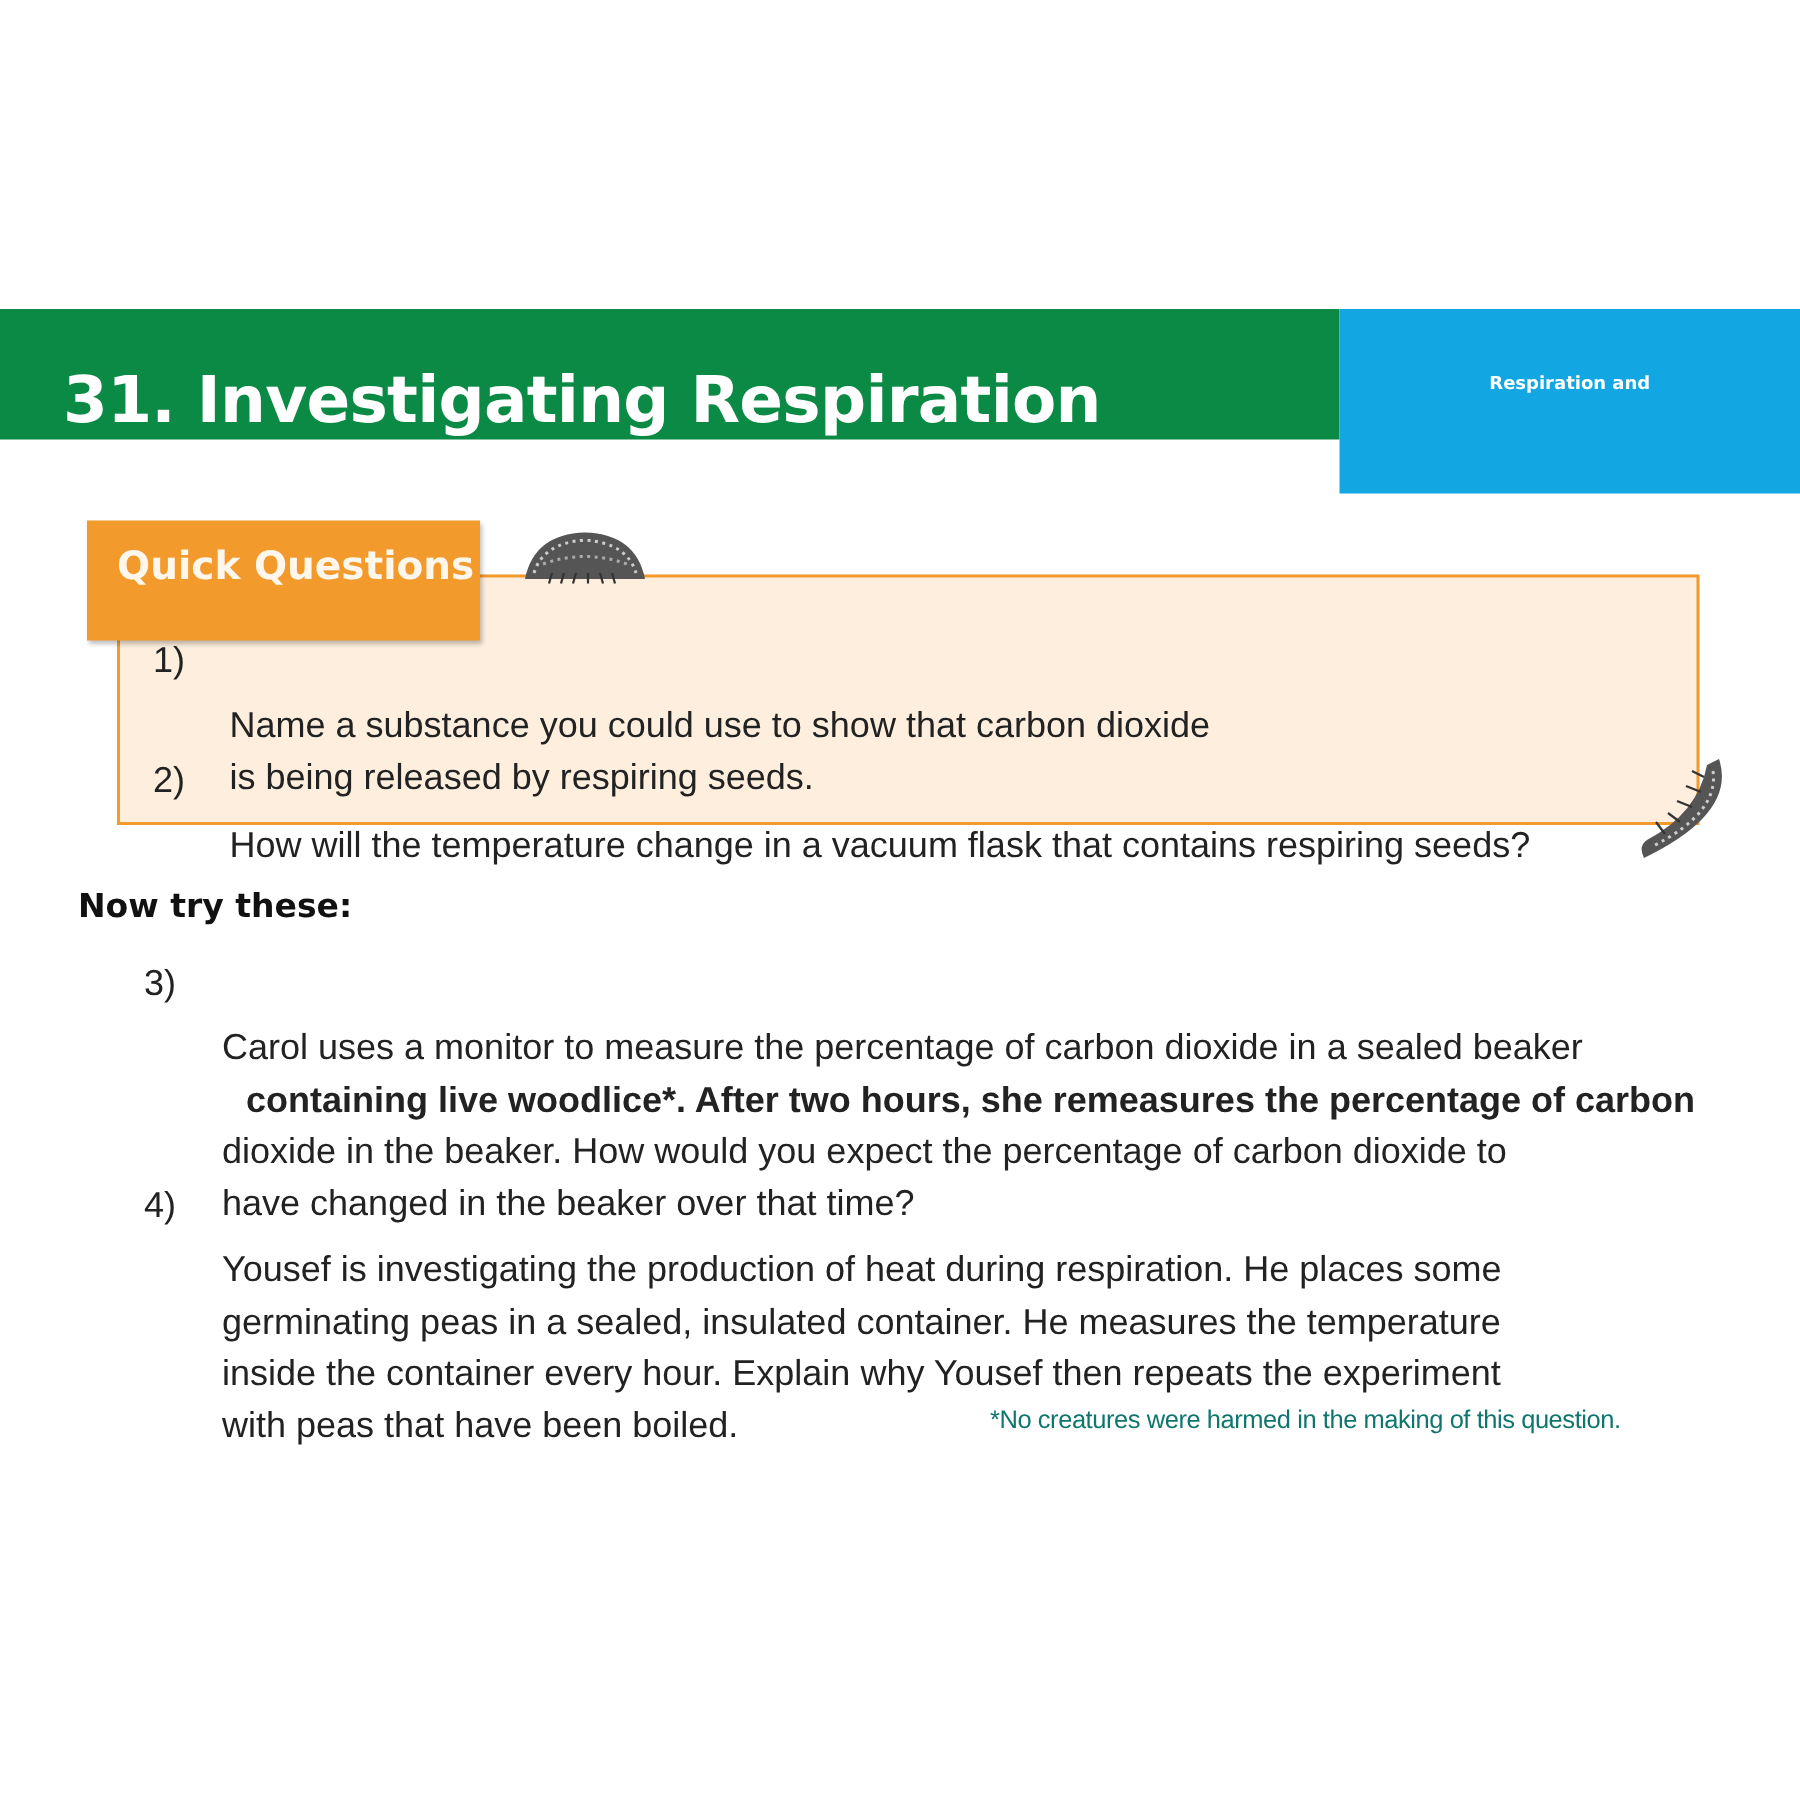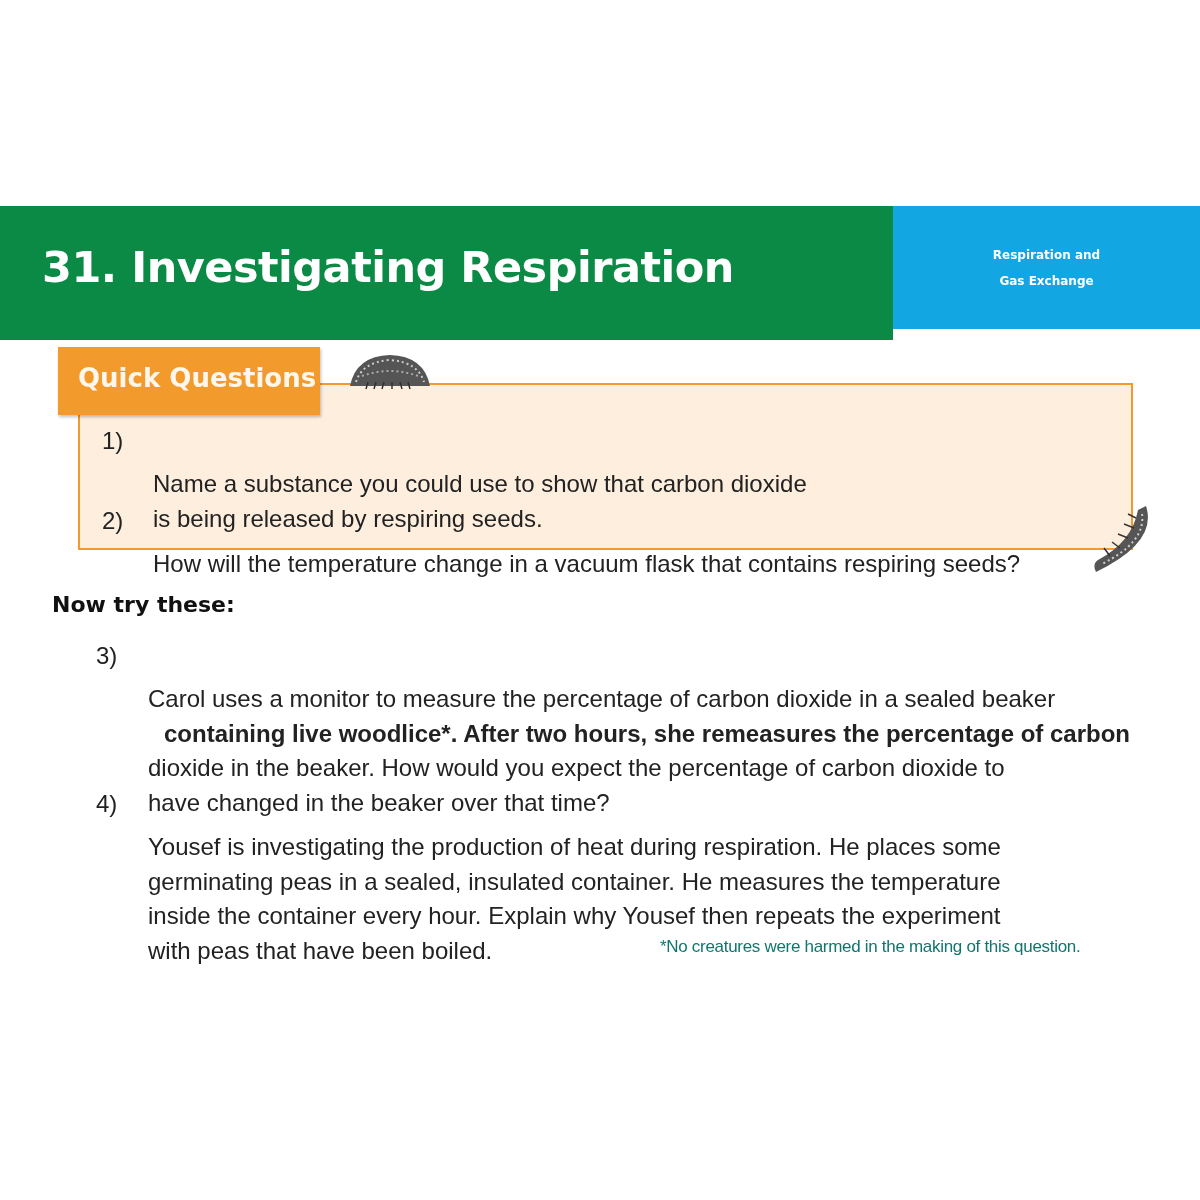--- a/index.html
+++ b/index.html
@@ -1,49 +1,48 @@
 <!DOCTYPE html>
 <html><head>
 <meta charset="utf-8">
 <style>
   html, body { margin:0; padding:0; }
   body { width:1200px; height:1200px; background:#ffffff; position:relative; overflow:hidden;
          font-family:"DejaVu Sans", sans-serif; color:#222; }
   .header { position:absolute; left:0; top:206px; width:1200px; height:123px; }
-  .header-main { position:absolute; left:0; top:0; width:893px; height:134px; background:#0a8a44; }
+  .header-main { position:absolute; left:0; top:0; width:893px; height:87px; background:#0a8a44; }
   .header-title { position:absolute; left:42px; top:36px; font-family:"DejaVu Sans", sans-serif;
          font-weight:bold; font-size:43px; color:#ffffff; letter-spacing:-0.5px; }
   .header-side { position:absolute; left:893px; top:0; width:307px; height:123px; background:#12a6e3; }
   .header-side-text { position:absolute; left:0; width:307px; top:36px; text-align:center;
          color:#ffffff; font-weight:bold; font-size:12px; line-height:26px; }
 
   .qq-box { position:absolute; left:78px; top:383px; width:1055px; height:167px;
          background:#fdeede; border:2px solid #f39a2c; box-sizing:border-box; }
-  .qq-tab { position:absolute; left:58px; top:347px; width:262px; height:68px; background:#f39a2c;
+  .qq-tab { position:absolute; left:58px; top:347px; width:262px; height:80px; background:#f39a2c;
          box-shadow:1px 2px 3px rgba(0,0,0,0.25); }
   .qq-tab-label { position:absolute; left:20px; top:16px; color:#fff6ec; font-weight:bold; font-size:26px; }
   .qline { position:absolute; font-family:"Liberation Sans", sans-serif; font-size:24px; color:#222; white-space:nowrap;margin-top:43px; }
   .qnum { position:absolute; font-family:"Liberation Sans", sans-serif; font-size:24px; color:#222; }
 
   .section-title { position:absolute; left:52px; top:592px; font-weight:bold; font-size:22px; color:#111; }
   .footnote { position:absolute; left:660px; top:937px; font-family:"Liberation Sans", sans-serif;
          font-size:17px; color:#0f766e; letter-spacing:-0.3px; }
   .bug { position:absolute; }
 </style>
 </head>
 <body>
 
 <div class="header">
   <div class="header-main">
     <div class="header-title">31. Investigating Respiration</div>
   </div>
   <div class="header-side">
     <div class="header-side-text">
       <div>Respiration and</div>
-      <div>Gas Exchange</div>
     </div>
   </div>
 </div>
 
 <div class="qq-box"></div>
 <div class="qq-tab">
   <span class="qq-tab-label">Quick Questions</span>
 </div>
 
 <svg class="bug" style="left:346px;top:352px;" width="88" height="38" viewBox="0 0 88 38">

